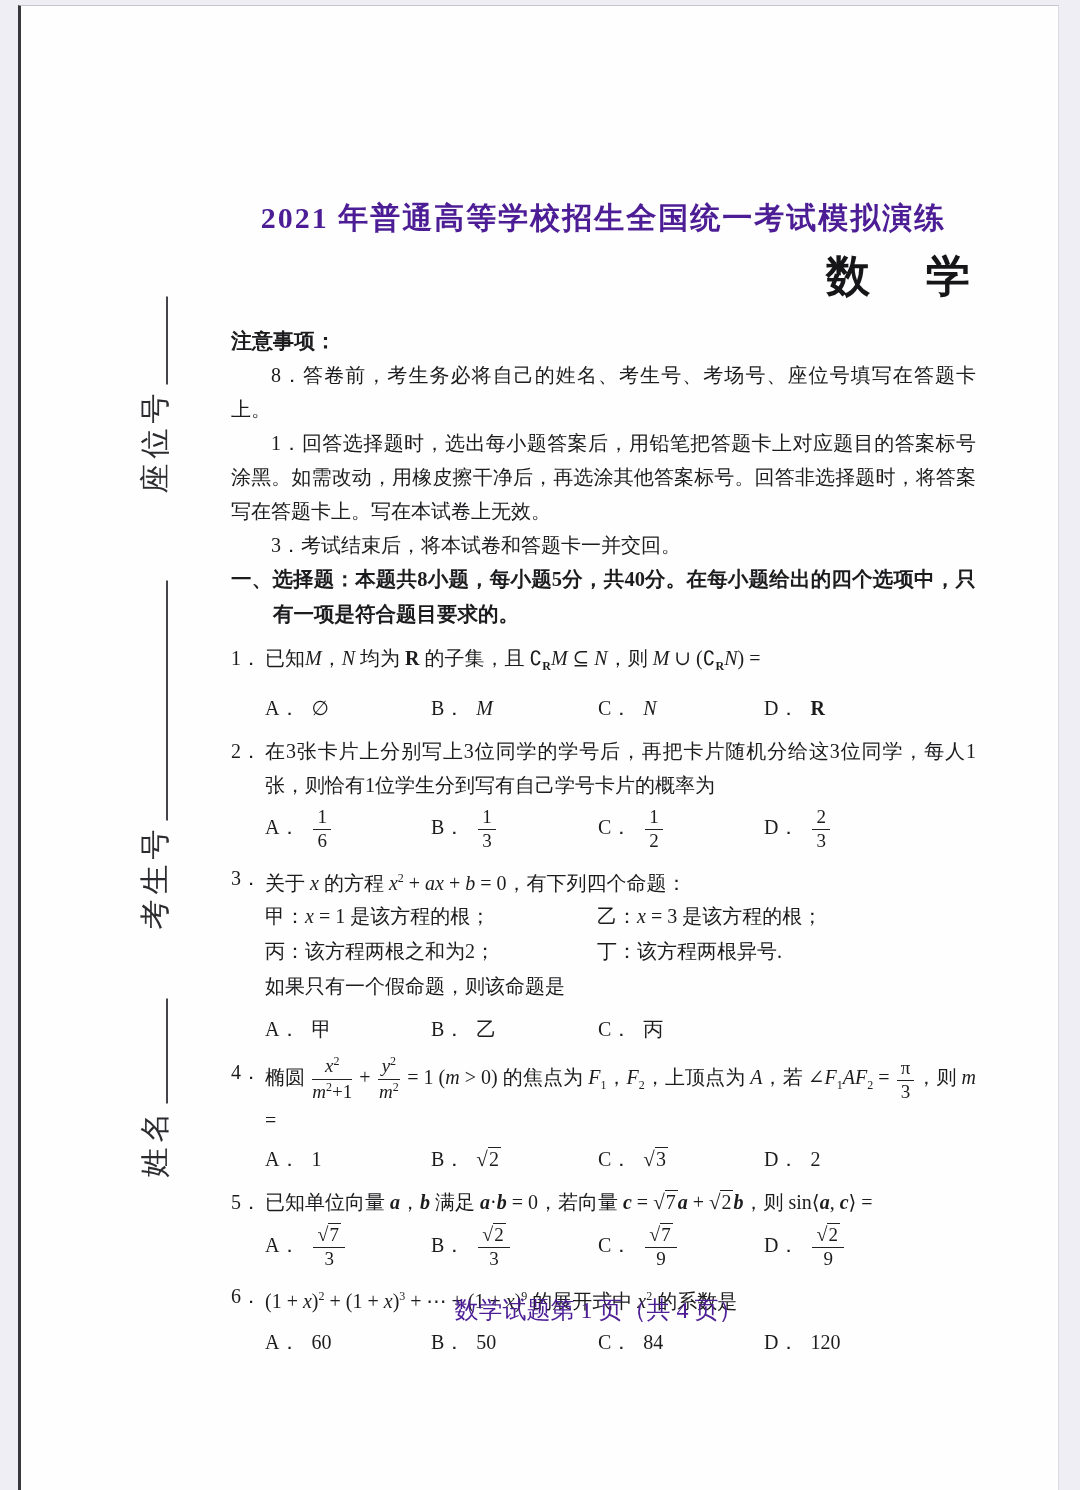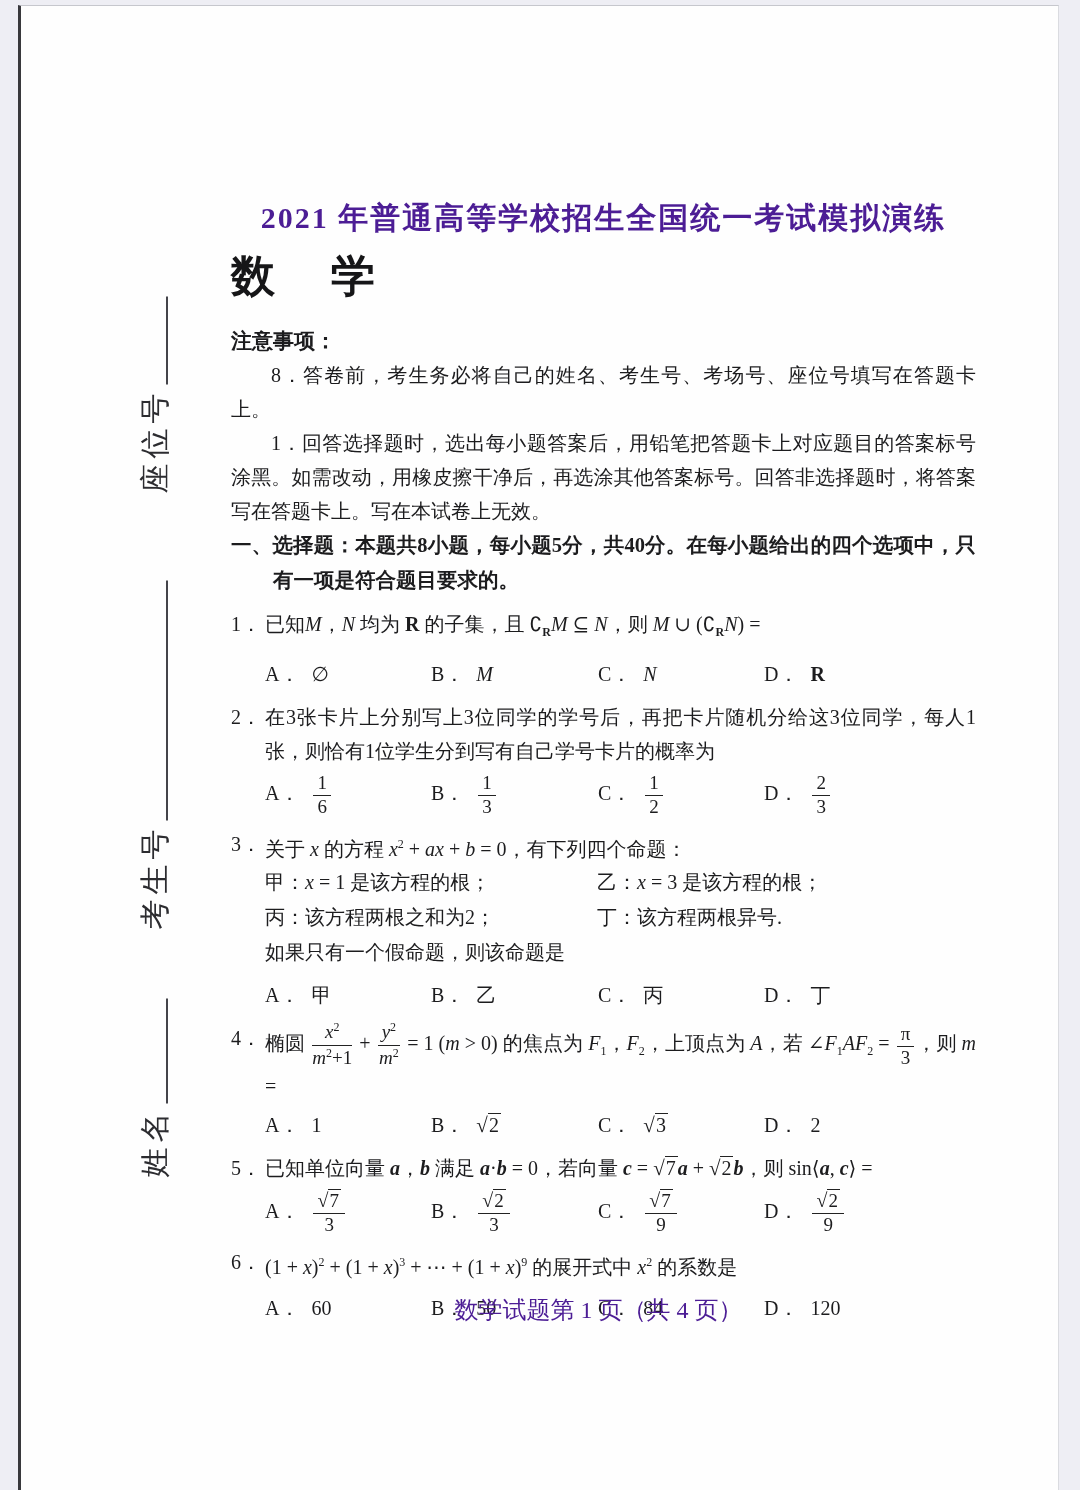--- a/index.html
+++ b/index.html
@@ -15,21 +15,21 @@
     position:absolute; left:18px; top:5px;
     width:1041px; height:1485px;
     background:#fefefe;
     border-left:3px solid #38383c;
     border-top:1px solid #c6c7cd;
     border-right:1px solid #dadbe0;
   }
   .content { position:absolute; left:210px; top:0; width:745px; }
 
   .title1 { margin-top:192px; font-size:30px; font-weight:700; text-align:center; letter-spacing:2px; color:#4c1d95; }
-  .title2 { margin-top:8px; font-size:44px; font-weight:700; text-align:left; letter-spacing:6px; color:#161618; }
+  .title2 { margin-top:8px; font-size:44px; font-weight:700; text-align:right; letter-spacing:6px; color:#161618; }
 
   .notice-title { margin-top:18px; font-size:21px; font-weight:700; line-height:34px; }
   .note { font-size:20px; line-height:34px; text-indent:2em; text-align:justify; }
 
   .section-heading { font-size:20.5px; font-weight:700; line-height:35px; padding-left:42px; text-indent:-42px; text-align:justify; }
 
   .question { margin-top:9px; font-size:20px; }
   .qrow { display:flex; }
   .qnum { width:34px; flex:none; line-height:34px; }
   .qbody { flex:1; min-width:0; }
@@ -82,20 +82,21 @@
     </div>
 
   <div class="content">
     <div class="title1">2021 年普通高等学校招生全国统一考试模拟演练</div>
     <div class="title2">数　学</div>
 
     <div class="notice-title">注意事项：</div>
     <div>
         <div class="note">8．答卷前，考生务必将自己的姓名、考生号、考场号、座位号填写在答题卡上。</div>
         <div class="note">1．回答选择题时，选出每小题答案后，用铅笔把答题卡上对应题目的答案标号涂黑。如需改动，用橡皮擦干净后，再选涂其他答案标号。回答非选择题时，将答案写在答题卡上。写在本试卷上无效。</div>
+        <div class="note">3．考试结束后，将本试卷和答题卡一并交回。</div>
       </div>
 
     <div class="section-heading">一、选择题：本题共8小题，每小题5分，共40分。在每小题给出的四个选项中，只有一项是符合题目要求的。</div>
 
     <div>
         <div class="question">
           <div class="qrow">
             <div class="qnum">1．</div>
             <div class="qbody">
               <div class="qstem">已知<span class="it">M</span>，<span class="it">N</span> 均为 <span class="bd">R</span> 的子集，且 ∁<sub><span class="bd">R</span></sub><span class="it">M</span> ⊆ <span class="it">N</span>，则 <span class="it">M</span> ∪ (∁<sub><span class="bd">R</span></sub><span class="it">N</span>) =</div>
@@ -133,21 +134,20 @@
               </div>
               <div class="props">
                 <div class="prop-cell">丙：该方程两根之和为2；</div>
                 <div class="prop-cell">丁：该方程两根异号.</div>
               </div>
               <div class="qfollow">如果只有一个假命题，则该命题是</div>
               <div class="qoptions">
                 <div class="option"><span class="opt-label">A．</span><span class="opt-value">甲</span></div>
                 <div class="option"><span class="opt-label">B．</span><span class="opt-value">乙</span></div>
                 <div class="option"><span class="opt-label">C．</span><span class="opt-value">丙</span></div>
-                <div class="option"><span class="opt-label">D．</span><span class="opt-value">丁</span></div>
               </div>
             </div>
           </div>
         </div>
         <div class="question tall">
           <div class="qrow">
             <div class="qnum">4．</div>
             <div class="qbody">
               <div class="qstem">椭圆 <span class="frac"><span class="num"><span class="it">x</span><sup>2</sup></span><span class="den"><span class="it">m</span><sup>2</sup>+1</span></span> + <span class="frac"><span class="num"><span class="it">y</span><sup>2</sup></span><span class="den"><span class="it">m</span><sup>2</sup></span></span> = 1 (<span class="it">m</span> &gt; 0) 的焦点为 <span class="it">F</span><sub>1</sub>，<span class="it">F</span><sub>2</sub>，上顶点为 <span class="it">A</span>，若 ∠<span class="it">F</span><sub>1</sub><span class="it">AF</span><sub>2</sub> = <span class="frac"><span class="num">π</span><span class="den">3</span></span>，则 <span class="it">m</span> =</div>
               <div class="qoptions">

